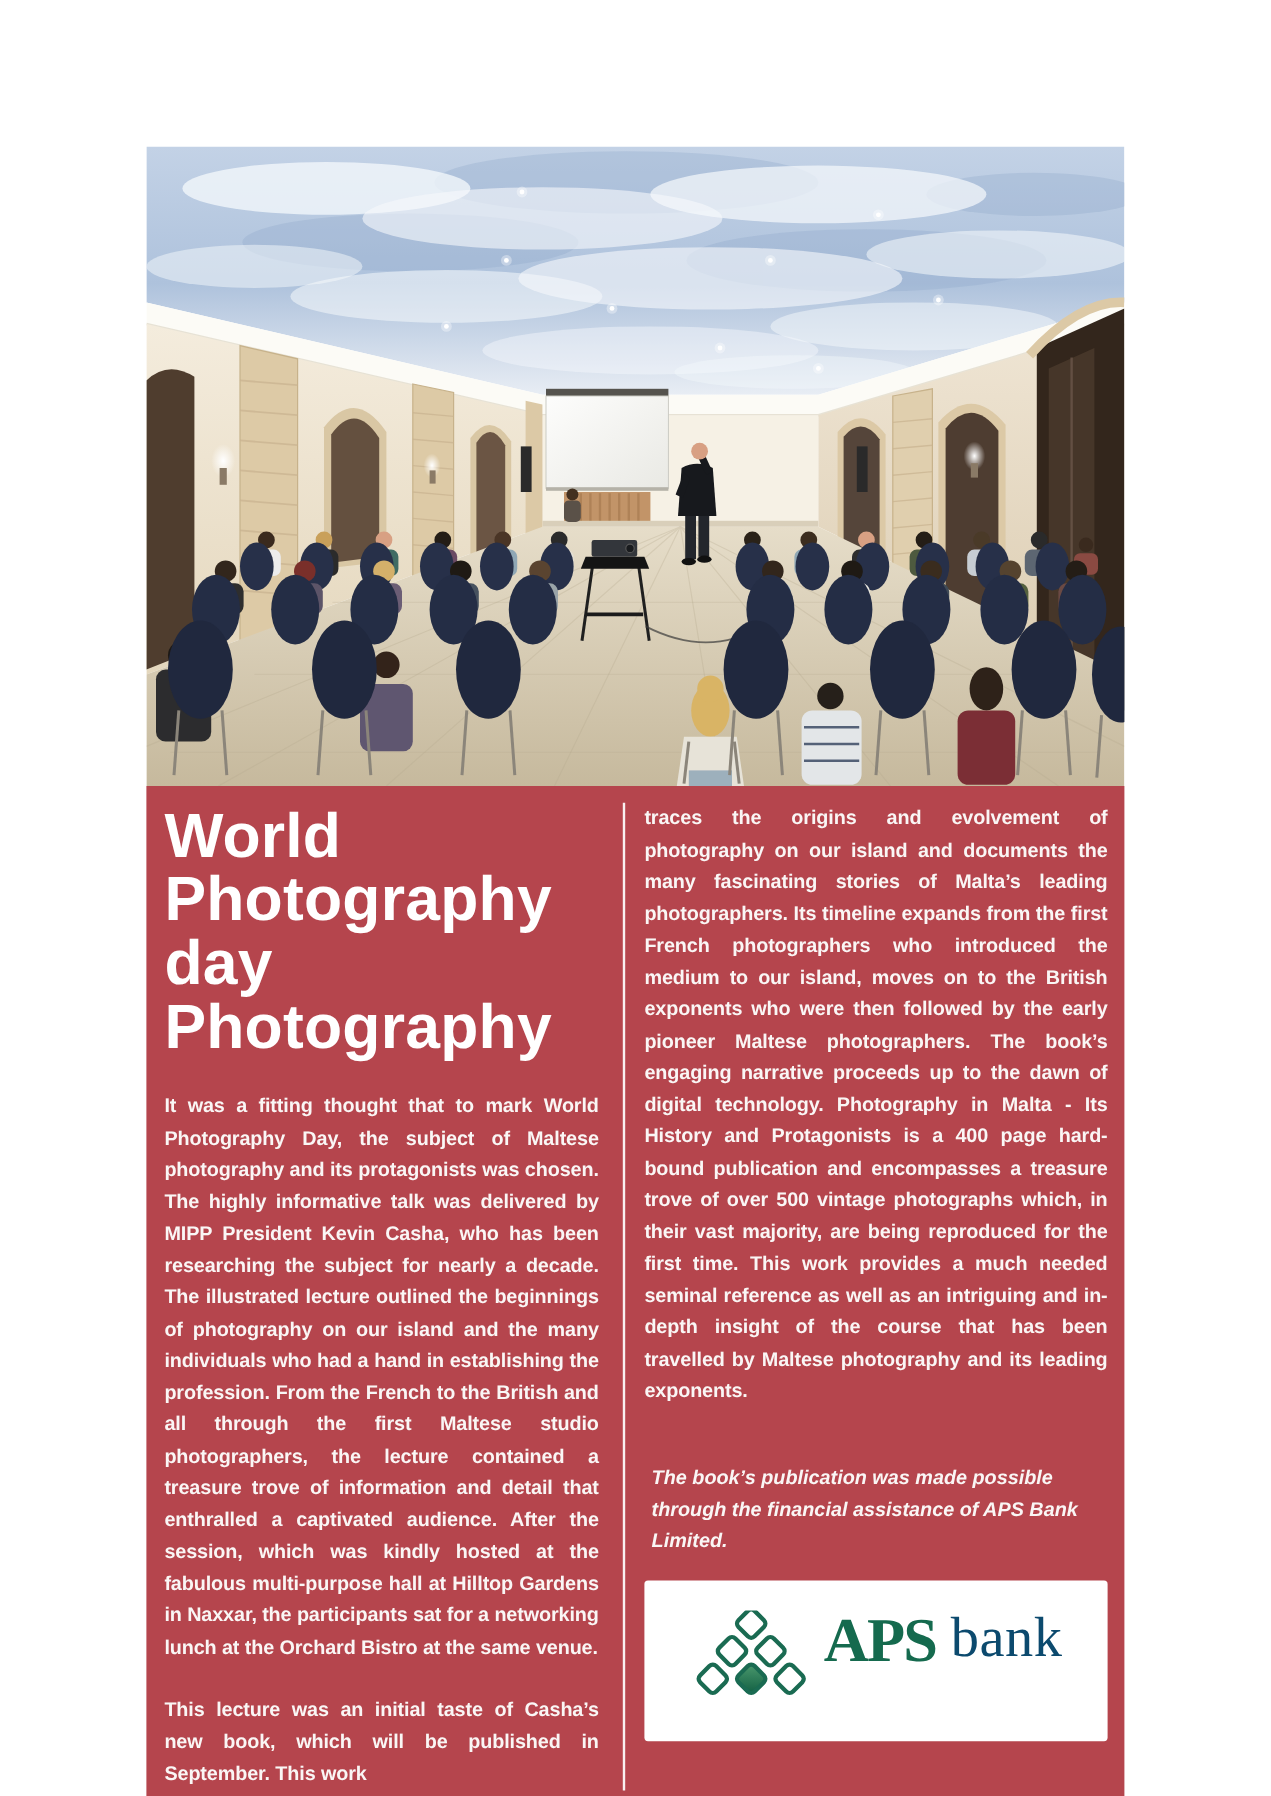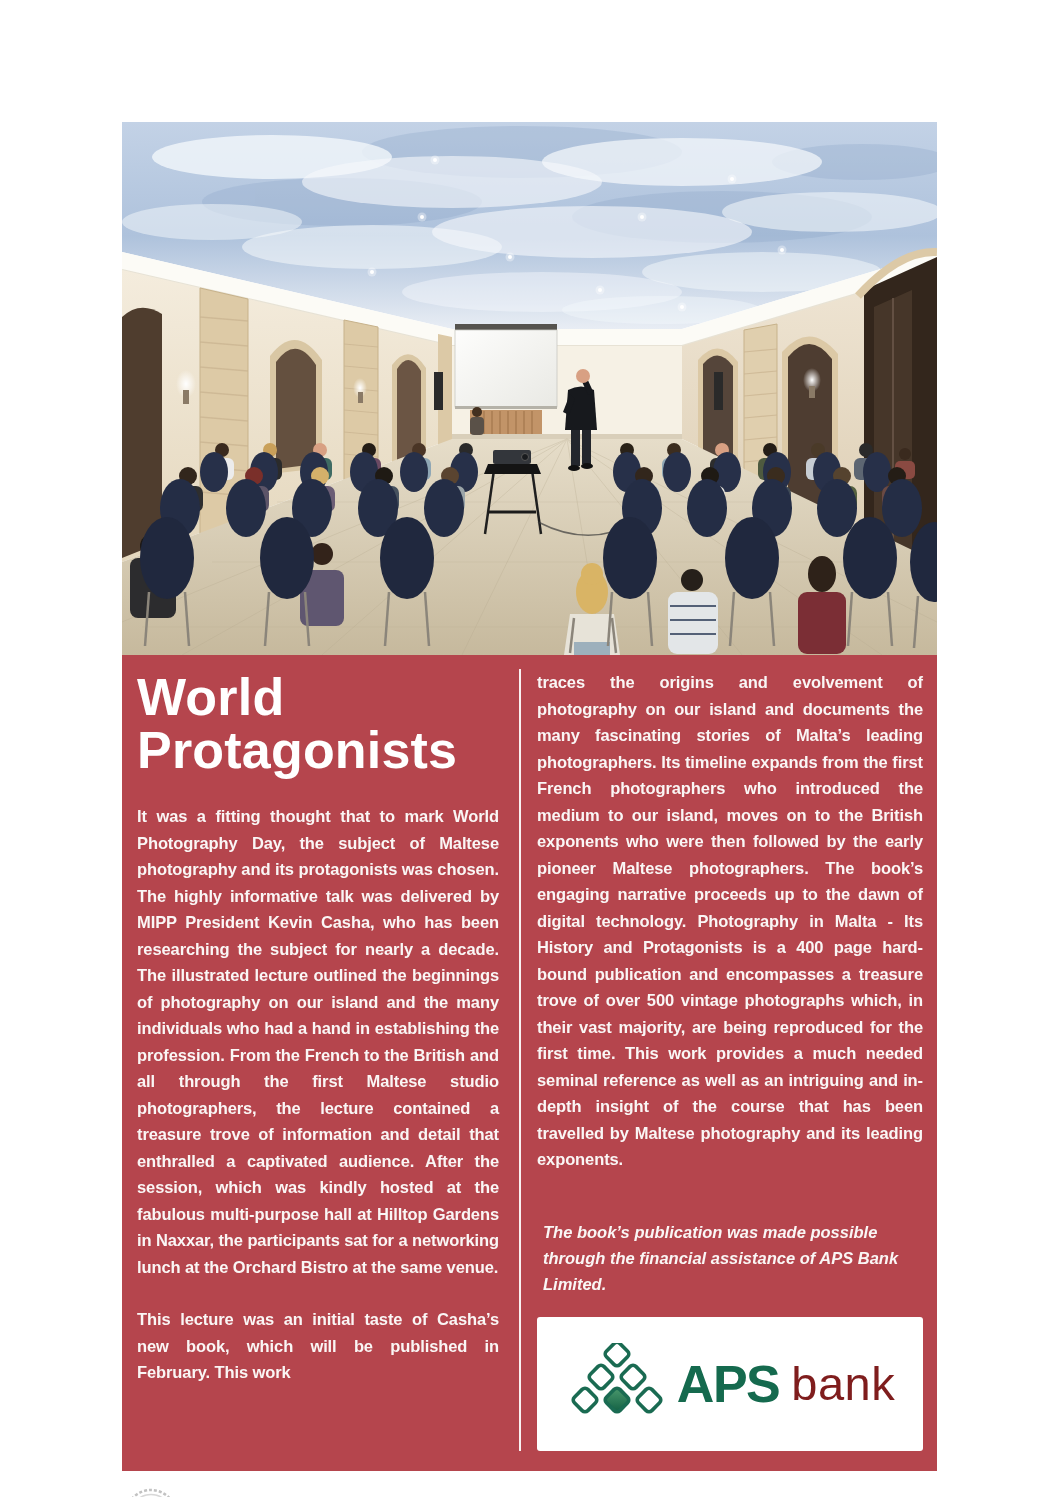--- a/index.html
+++ b/index.html
@@ -26,23 +26,23 @@
   }
   .body-p:last-child { margin-bottom:0; }
   .note {
     font-size:16.5px; line-height:26px; font-weight:bold; font-style:italic;
     text-align:left; margin:20px 6px 0 6px;
   }
   .logo-box {
     background:#ffffff; border-radius:3px; height:134px; margin-top:20px;
     display:flex; align-items:center; justify-content:center;
   }
-  .aps-logo { display:flex; align-items:center; }
+  .aps-logo { display:flex; align-items:flex-start;font-family:Liberation Serif, serif; }
   .aps-word { font-size:52px; font-weight:bold; color:#156a4e; letter-spacing:-1.5px; margin-left:12px; line-height:1; }
-  .bank-word { font-size:47px; font-weight:normal; color:#7f1d1d; margin-left:12px; line-height:1; letter-spacing:0.5px; }
+  .bank-word { font-size:47px; font-weight:normal; color:#0c4a6e; margin-left:12px; line-height:1; letter-spacing:0.5px; }
 
   .footer { display:flex; align-items:center; margin-top:15px; color:#848484; }
 </style>
 </head>
 <body>
 
 <div class="content">
 
   <div class="hero">
     <svg width="815" height="533" viewBox="0 0 815 533" xmlns="http://www.w3.org/2000/svg">
@@ -392,24 +392,25 @@
           <line x1="796" y1="474" x2="792" y2="526"></line>
         </g>
       </g>
     </svg>
   </div>
 
   <div class="article">
     <div class="col-left">
       <div class="title">
         <div>World</div>
-        <div>Protagonists</div>
+        <div>Photography day</div>
+        <div>Photography</div>
       </div>
       <p class="body-p">It was a fitting thought that to mark World Photography Day, the subject of Maltese photography and its protagonists was chosen. The highly informative talk was delivered by MIPP President Kevin Casha, who has been researching the subject for nearly a decade. The illustrated lecture outlined the beginnings of photography on our island and the many individuals who had a hand in establishing the profession. From the French to the British and all through the first Maltese studio photographers, the lecture contained a treasure trove of information and detail that enthralled a captivated audience. After the session, which was kindly hosted at the fabulous multi-purpose hall at Hilltop Gardens in Naxxar, the participants sat for a networking lunch at the Orchard Bistro at the same venue.</p>
-      <p class="body-p">This lecture was an initial taste of Casha’s new book, which will be published in February. This work</p>
+      <p class="body-p">This lecture was an initial taste of Casha’s new book, which will be published in September. This work</p>
     </div>
 
     <div class="col-right">
       <p class="body-p">traces the origins and evolvement of photography on our island and documents the many fascinating stories of Malta’s leading photographers. Its timeline expands from the first French photographers who introduced the medium to our island, moves on to the British exponents who were then followed by the early pioneer Maltese photographers. The book’s engaging narrative proceeds up to the dawn of digital technology.  Photography in Malta - Its History and Protagonists is a 400 page hard-bound publication and encompasses a treasure trove of over 500 vintage photographs which, in their vast majority, are being reproduced for the first time. This work provides a much needed seminal reference as well as an intriguing and in-depth insight of the course that has been travelled by Maltese photography and its leading exponents.</p>
       <p class="note">The book’s publication was made possible through the financial assistance of APS Bank Limited.</p>
 
       <div class="logo-box">
         <div class="aps-logo">
           <span>
             <svg width="100" height="78" viewBox="0 0 100 78" xmlns="http://www.w3.org/2000/svg">

